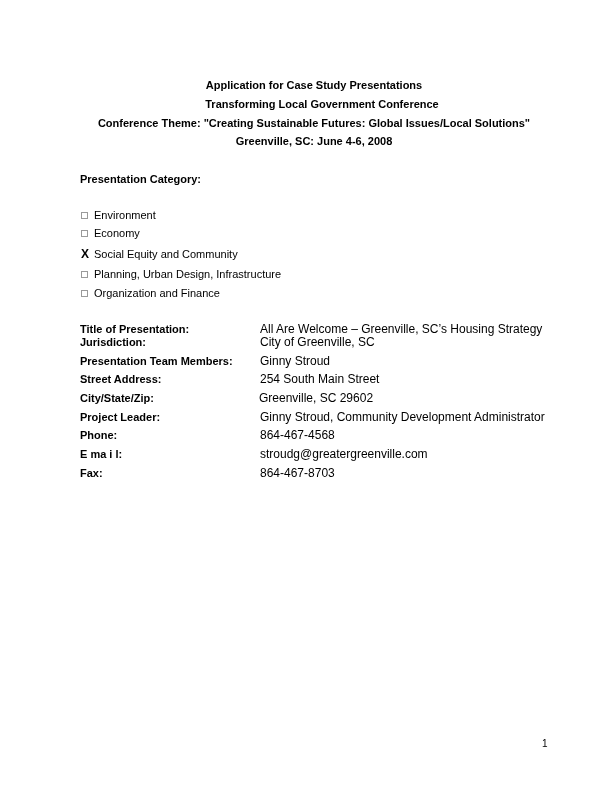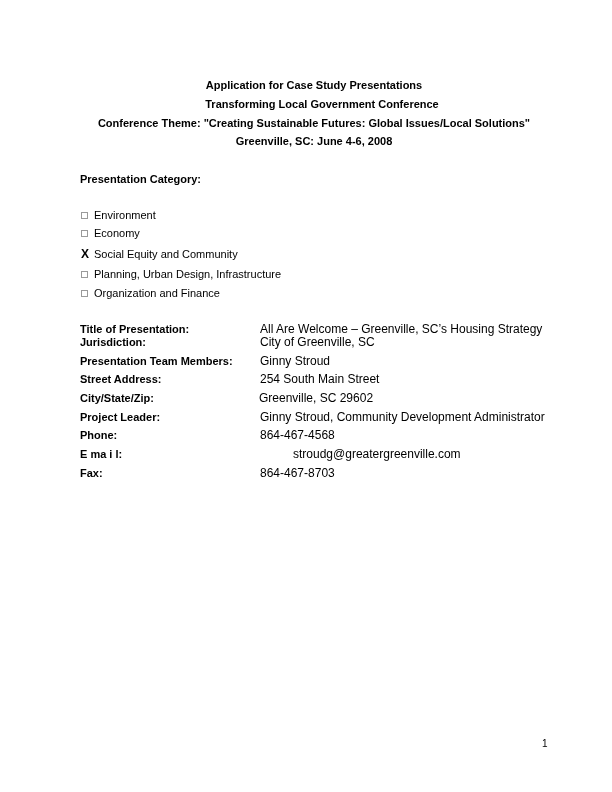--- a/index.html
+++ b/index.html
@@ -140,20 +140,20 @@
   <div class="field-label" style="top:392px;">City/State/Zip:</div>
   <div class="field-value" style="top:392px; left:251px;">Greenville, SC 29602</div>
 
   <div class="field-label" style="top:411px;">Project Leader:</div>
   <div class="field-value" style="top:411px;">Ginny Stroud, Community Development Administrator</div>
 
   <div class="field-label" style="top:429px;">Phone:</div>
   <div class="field-value" style="top:429px;">864-467-4568</div>
 
   <div class="field-label" style="top:448px;">E ma i l:</div>
-  <div class="field-value" style="top:448px;margin-left:33px;">stroudg@greatergreenville.com</div>
+  <div class="field-value" style="top:448px;">stroudg@greatergreenville.com</div>
 
   <div class="field-label" style="top:467px;">Fax:</div>
   <div class="field-value" style="top:467px;">864-467-8703</div>
 
   <div class="page-number">1</div>
 
 </div>
 
 </body></html>

